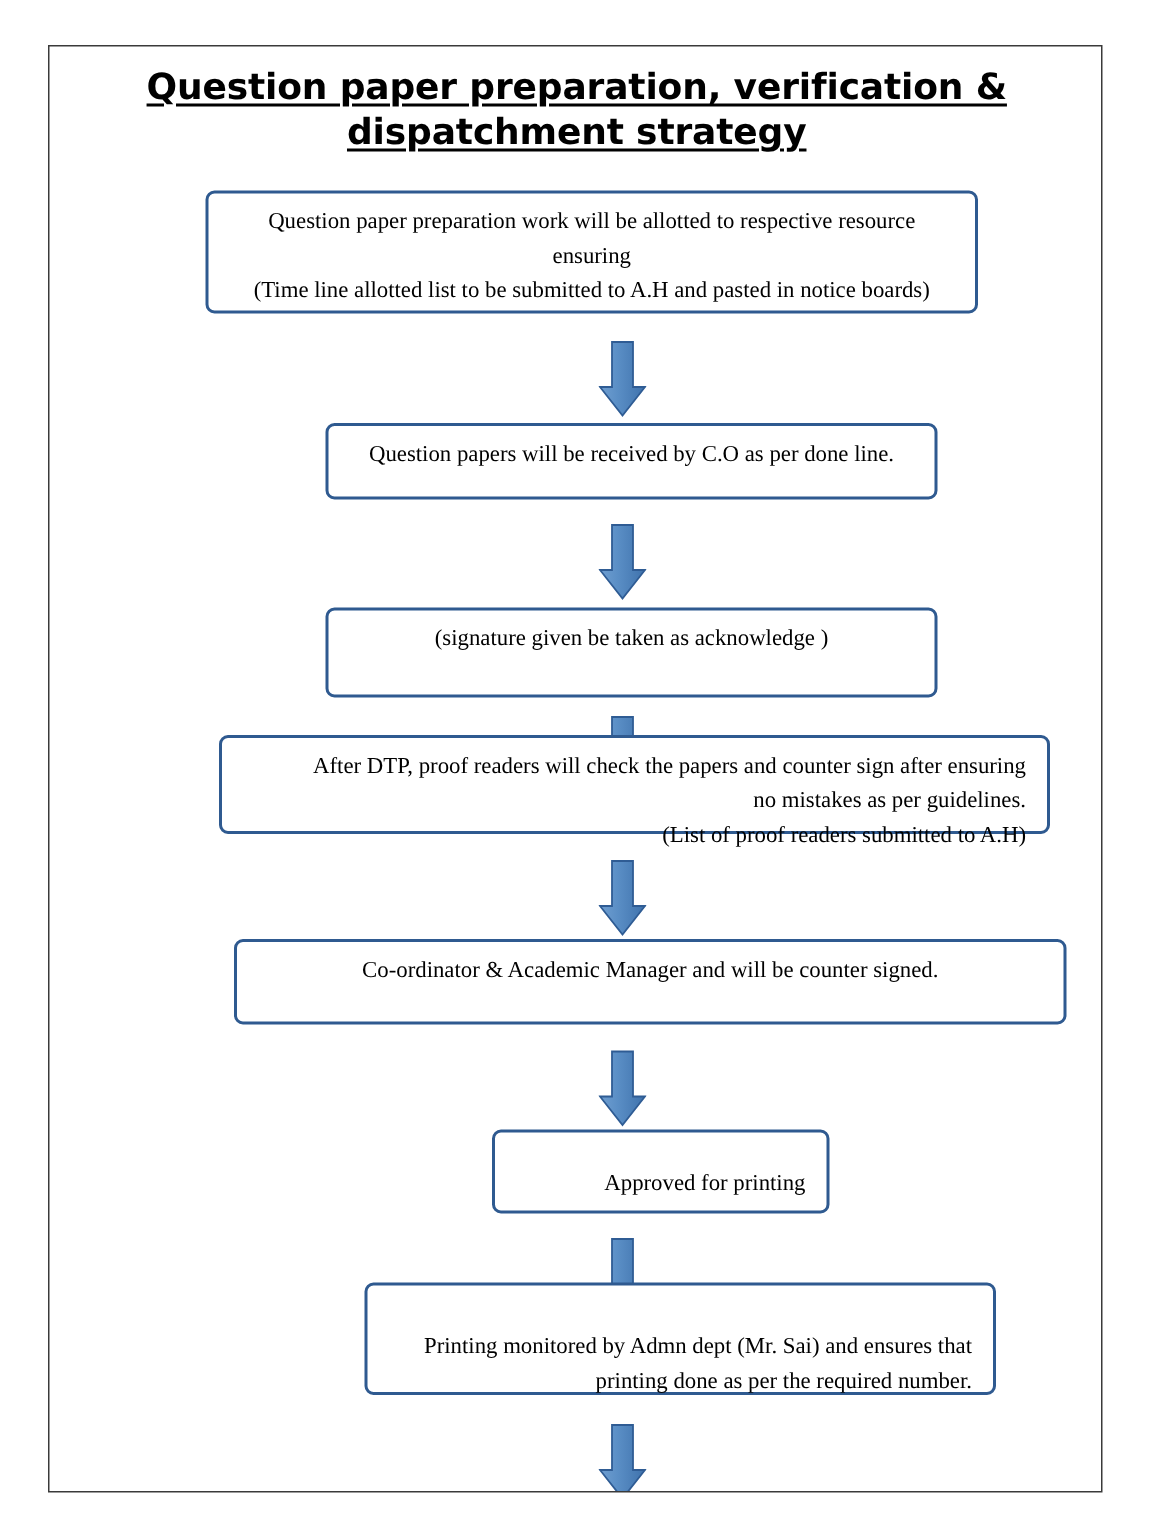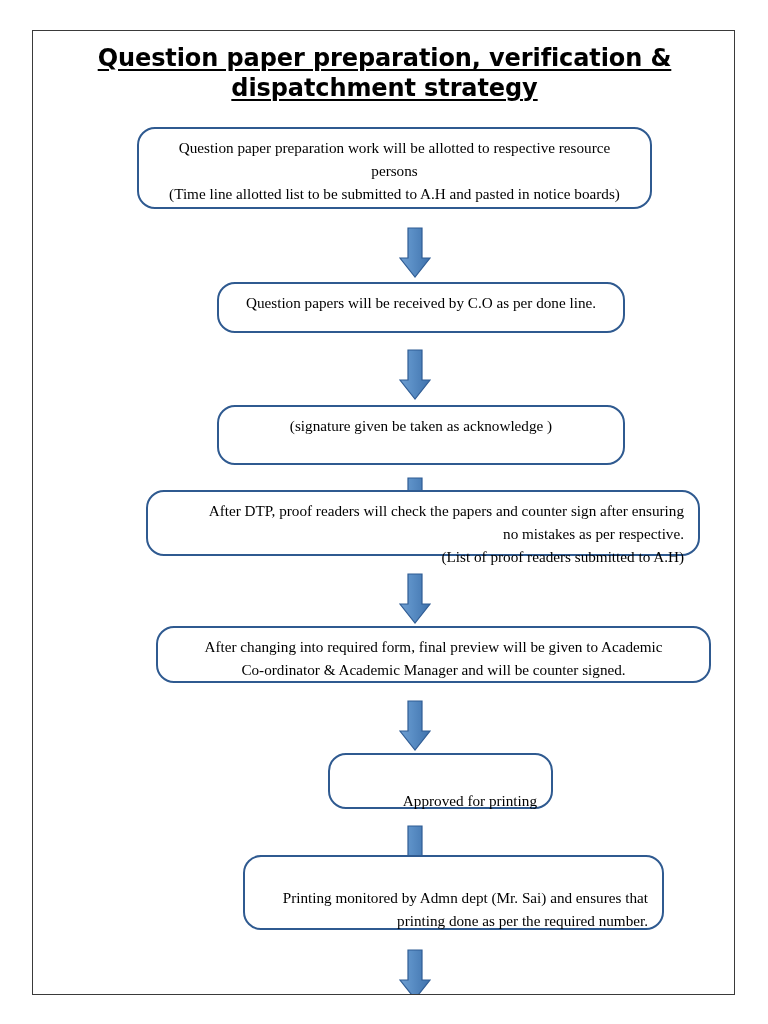--- a/index.html
+++ b/index.html
@@ -59,21 +59,21 @@
     display: inline-block;
     text-decoration: underline;
     text-underline-offset: 3px;
     text-decoration-thickness: 2px;
   }
 
   
   .fbox {
     position: absolute;
     border: 2px solid #2f5a90;
-    border-radius: 18px;
+    border-radius: 6px;
     background: #ffffff;
     color: #000000;
     font-family: "Liberation Serif", serif;
     font-size: 15.2px;
     line-height: 23px;
   }
   .fbox .inner {
     padding: 7px 14px 0 14px;
   }
   .ln { display: block; white-space: nowrap; }
@@ -94,21 +94,21 @@
 <div id="page">
 
   <div id="title">
     <span class="tline">Question paper preparation, verification &amp;</span><br>
     <span class="tline">dispatchment strategy</span>
   </div>
 
   <div class="fbox" style="left:104px; top:96px; width:515px; height:82px;">
     <div class="inner">
       <span class="ln c">Question paper preparation work will be allotted to respective resource</span>
-      <span class="ln c">persons</span>
+      <span class="ln c">ensuring</span>
       <span class="ln c">(Time line allotted list to be submitted to A.H and pasted in notice boards)</span>
     </div>
   </div>
 
   <div class="arrow" style="left:366px; top:196px;">
     <svg viewBox="0 0 32 52" xmlns="http://www.w3.org/2000/svg" aria-hidden="true">
       <defs>
         <linearGradient id="ag1" x1="0" y1="0" x2="1" y2="0">
           <stop offset="0%" stop-color="#6f9ed0"></stop>
           <stop offset="38%" stop-color="#5b8fc6"></stop>
@@ -139,46 +139,45 @@
 
   <div class="arrow" style="left:366px; top:446px;">
     <svg viewBox="0 0 32 52" xmlns="http://www.w3.org/2000/svg" aria-hidden="true">
       <path d="M9,1 L23,1 L23,31 L31,31 L16,50 L1,31 L9,31 Z" fill="url(#ag1)" stroke="#2f5c94" stroke-width="1.2"></path>
     </svg>
   </div>
 
   <div class="fbox" style="left:113px; top:459px; width:554px; height:66px;">
     <div class="inner" style="padding-left:18px;">
       <span class="ln l">After DTP, proof readers will check the papers and counter sign after ensuring</span>
-      <span class="ln l">no mistakes as per respective.</span>
+      <span class="ln l">no mistakes as per guidelines.</span>
       <span class="ln l" style="padding-left:130px;">(List of proof readers submitted to A.H)</span>
     </div>
   </div>
 
   <div class="arrow" style="left:366px; top:542px;">
     <svg viewBox="0 0 32 52" xmlns="http://www.w3.org/2000/svg" aria-hidden="true">
       <path d="M9,1 L23,1 L23,31 L31,31 L16,50 L1,31 L9,31 Z" fill="url(#ag1)" stroke="#2f5c94" stroke-width="1.2"></path>
     </svg>
   </div>
 
   <div class="fbox" style="left:123px; top:595px; width:555px; height:57px;">
     <div class="inner">
-      <span class="ln c">After changing into required form, final preview will be given to Academic</span>
       <span class="ln c">Co-ordinator &amp; Academic Manager and will be counter signed.</span>
     </div>
   </div>
 
   <div class="arrow" style="left:366px; top:669px;">
     <svg viewBox="0 0 32 52" xmlns="http://www.w3.org/2000/svg" aria-hidden="true">
       <path d="M9,1 L23,1 L23,31 L31,31 L16,50 L1,31 L9,31 Z" fill="url(#ag1)" stroke="#2f5c94" stroke-width="1.2"></path>
     </svg>
   </div>
 
   <div class="fbox" style="left:295px; top:722px; width:225px; height:56px;">
-    <div class="inner" style="padding-top:34px; padding-left:22px;">
+    <div class="inner" style="padding-top:22px; padding-left:22px;">
       <span class="ln l">Approved for printing</span>
     </div>
   </div>
 
   <div class="arrow" style="left:366px; top:794px;">
     <svg viewBox="0 0 32 52" xmlns="http://www.w3.org/2000/svg" aria-hidden="true">
       <path d="M9,1 L23,1 L23,31 L31,31 L16,50 L1,31 L9,31 Z" fill="url(#ag1)" stroke="#2f5c94" stroke-width="1.2"></path>
     </svg>
   </div>
 

